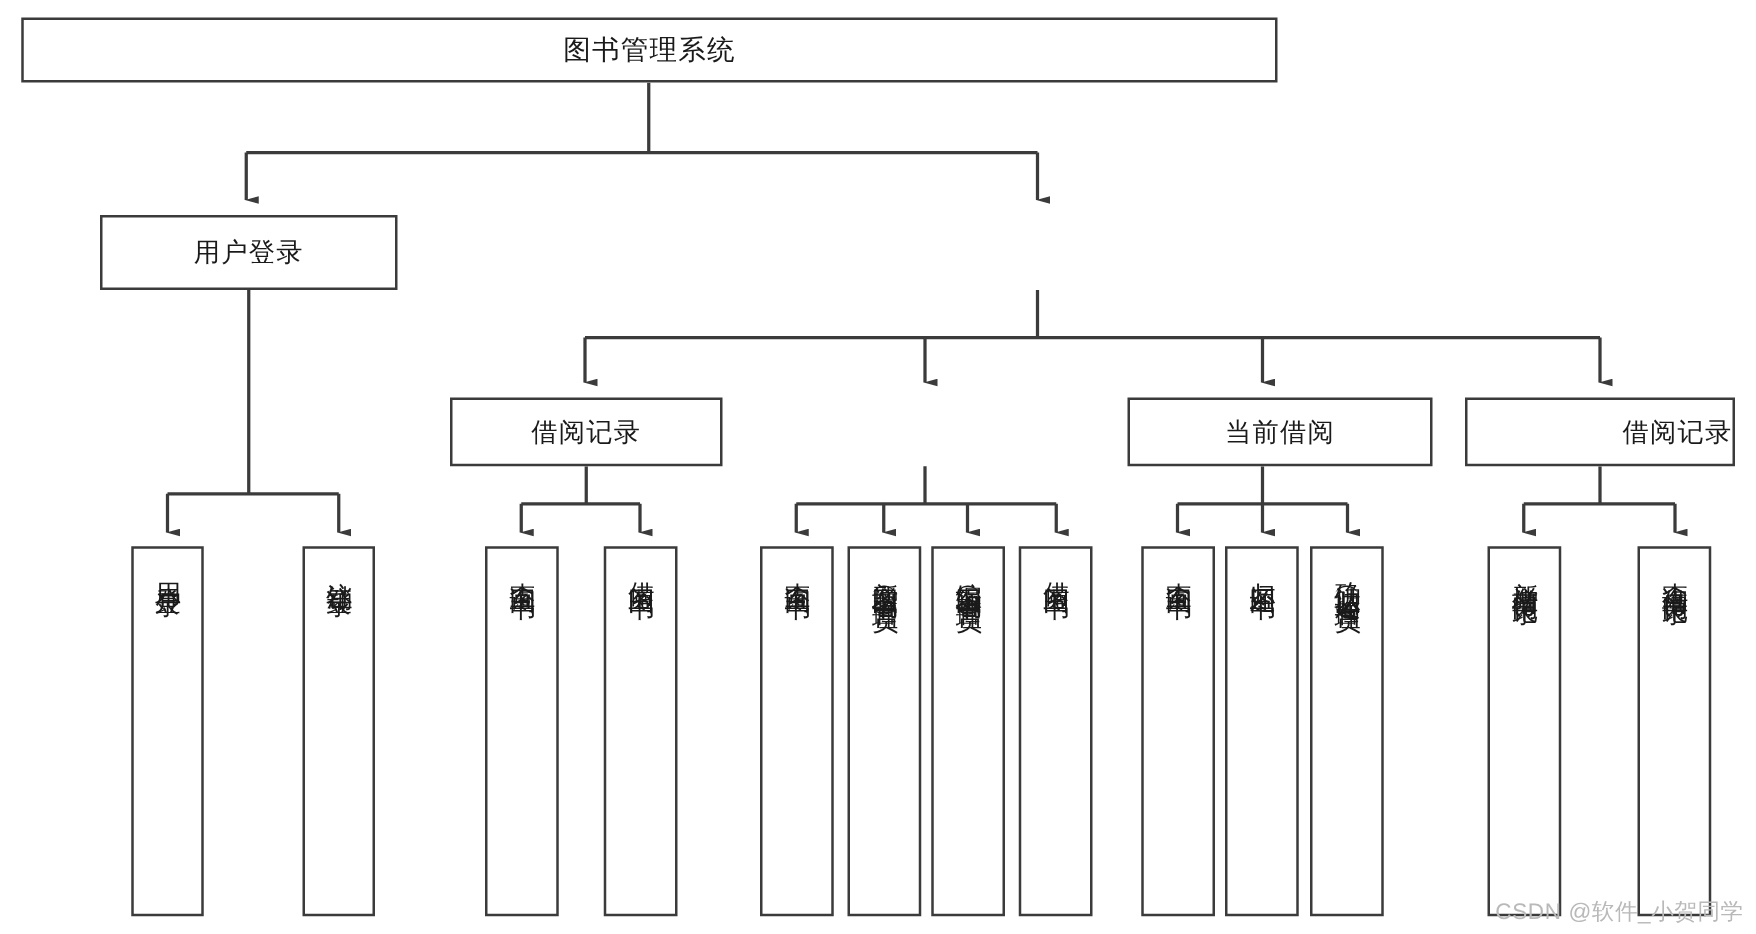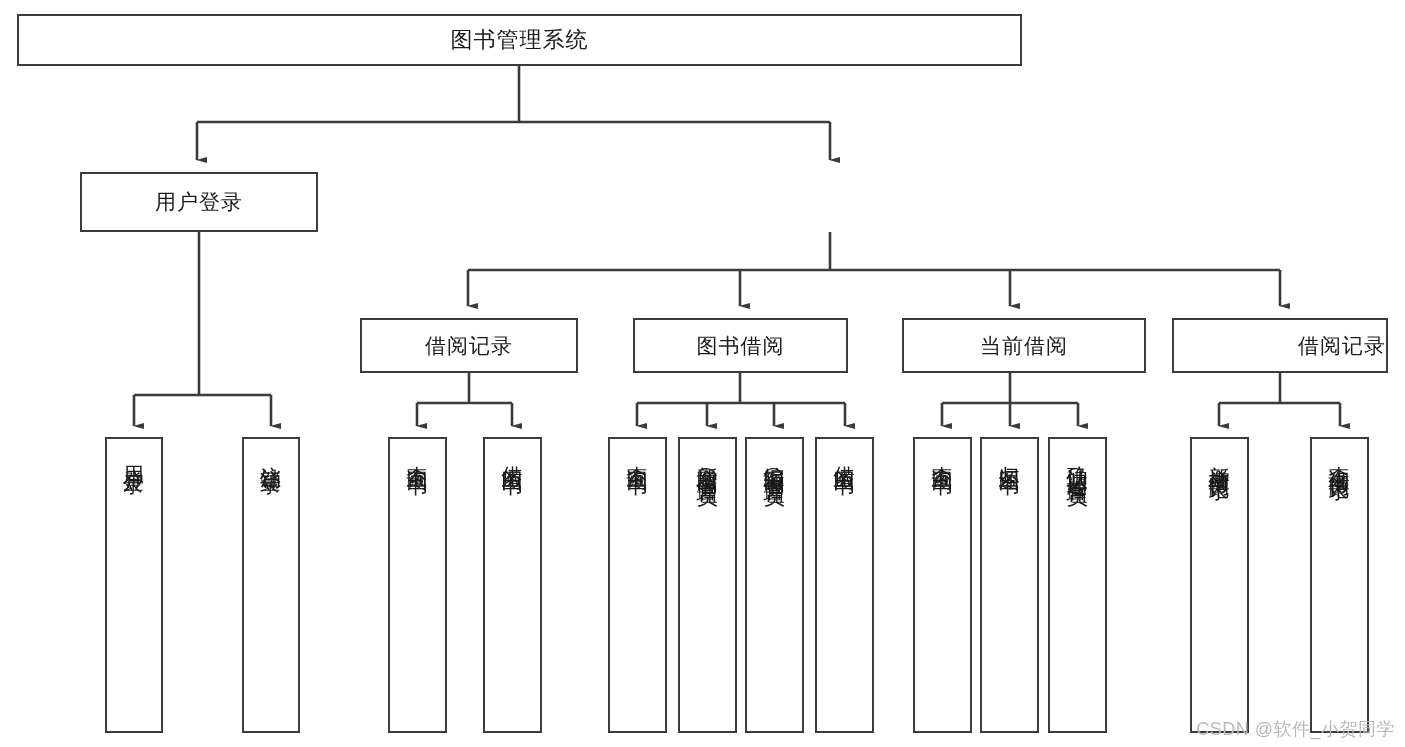--- a/index.html
+++ b/index.html
@@ -125,23 +125,20 @@
     <span>图书管理系统</span>
   </div>
 
   <div class="node horiz" style="left:80px; top:172px; width:238px; height:60px;">
     <span>用户登录</span>
   </div>
 
   <div class="node horiz" style="left:360px; top:318px; width:218px; height:55px;">
     <span>借阅记录</span>
   </div>
-  <div class="node horiz" style="left:633px; top:318px; width:215px; height:55px;">
-    <span>图书借阅</span>
-  </div>
   <div class="node horiz" style="left:902px; top:318px; width:244px; height:55px;">
     <span>当前借阅</span>
   </div>
   <div class="node horiz" style="left:1172px; top:318px; width:216px; height:55px;justify-content:flex-end;">
     <span>借阅记录</span>
   </div>
 
   <div class="node vert" style="left:105px; top:437px; width:58px; height:296px;">
     <span class="vtext">用户登录</span>
   </div>

